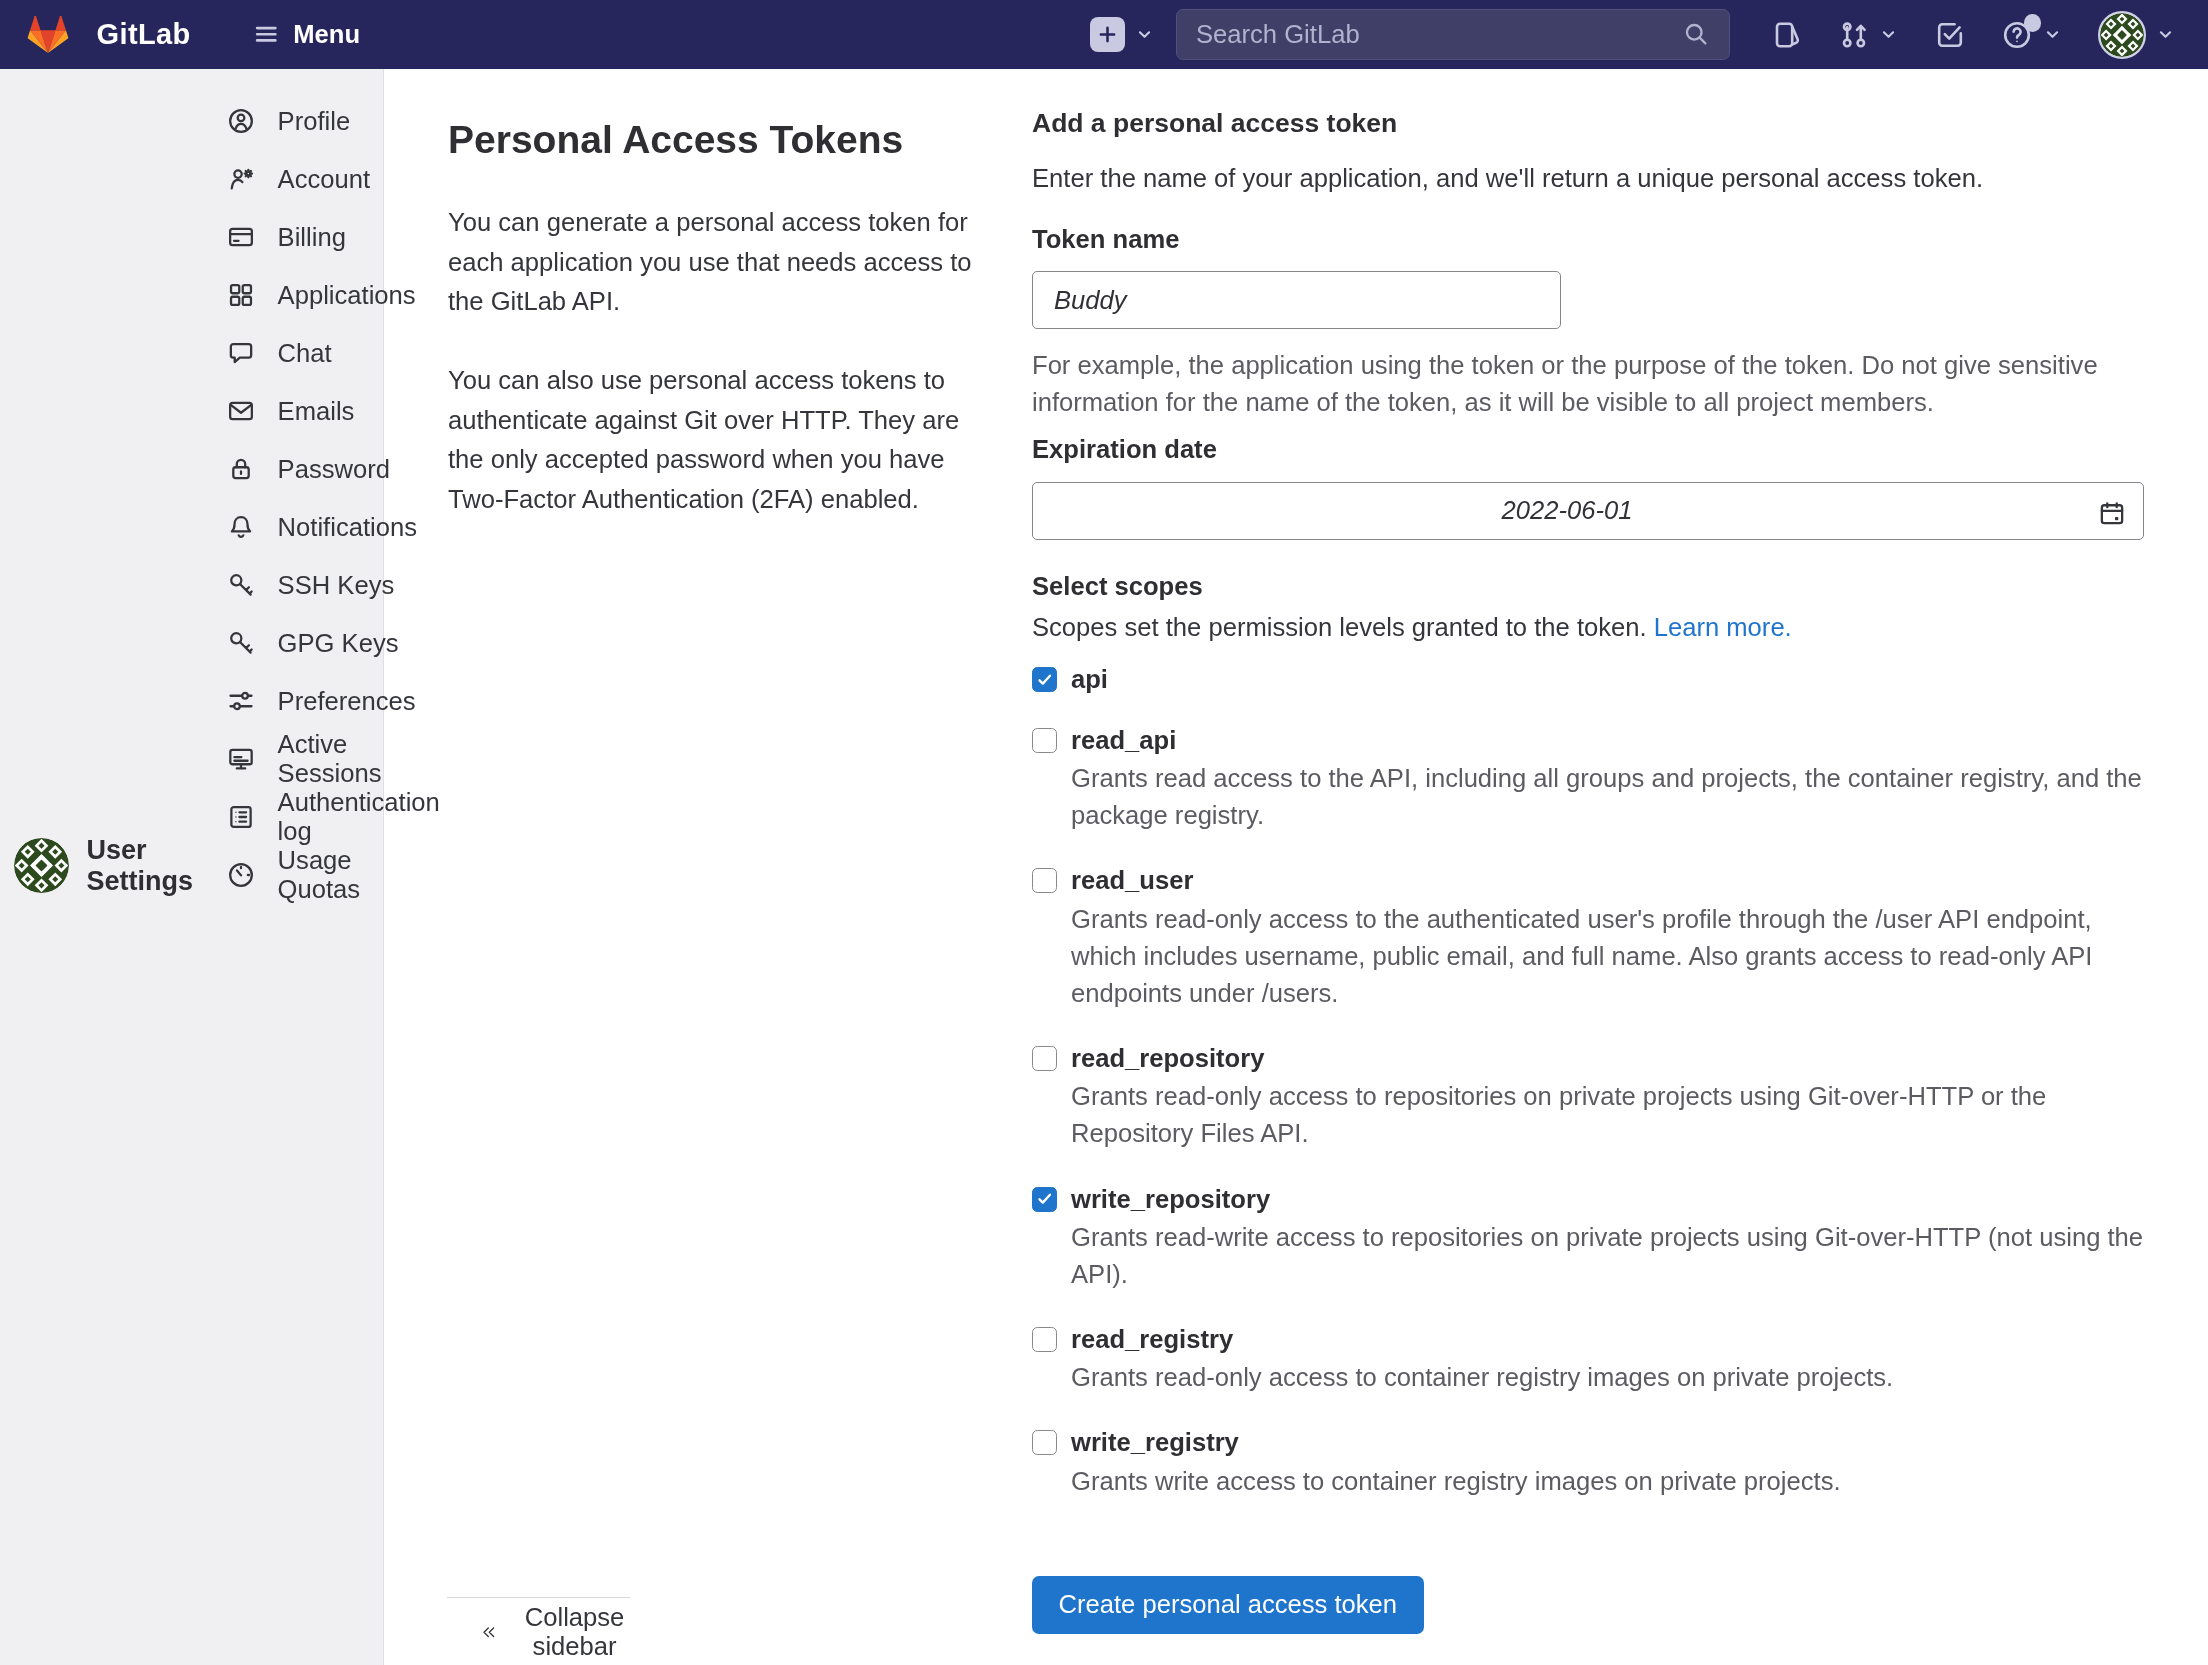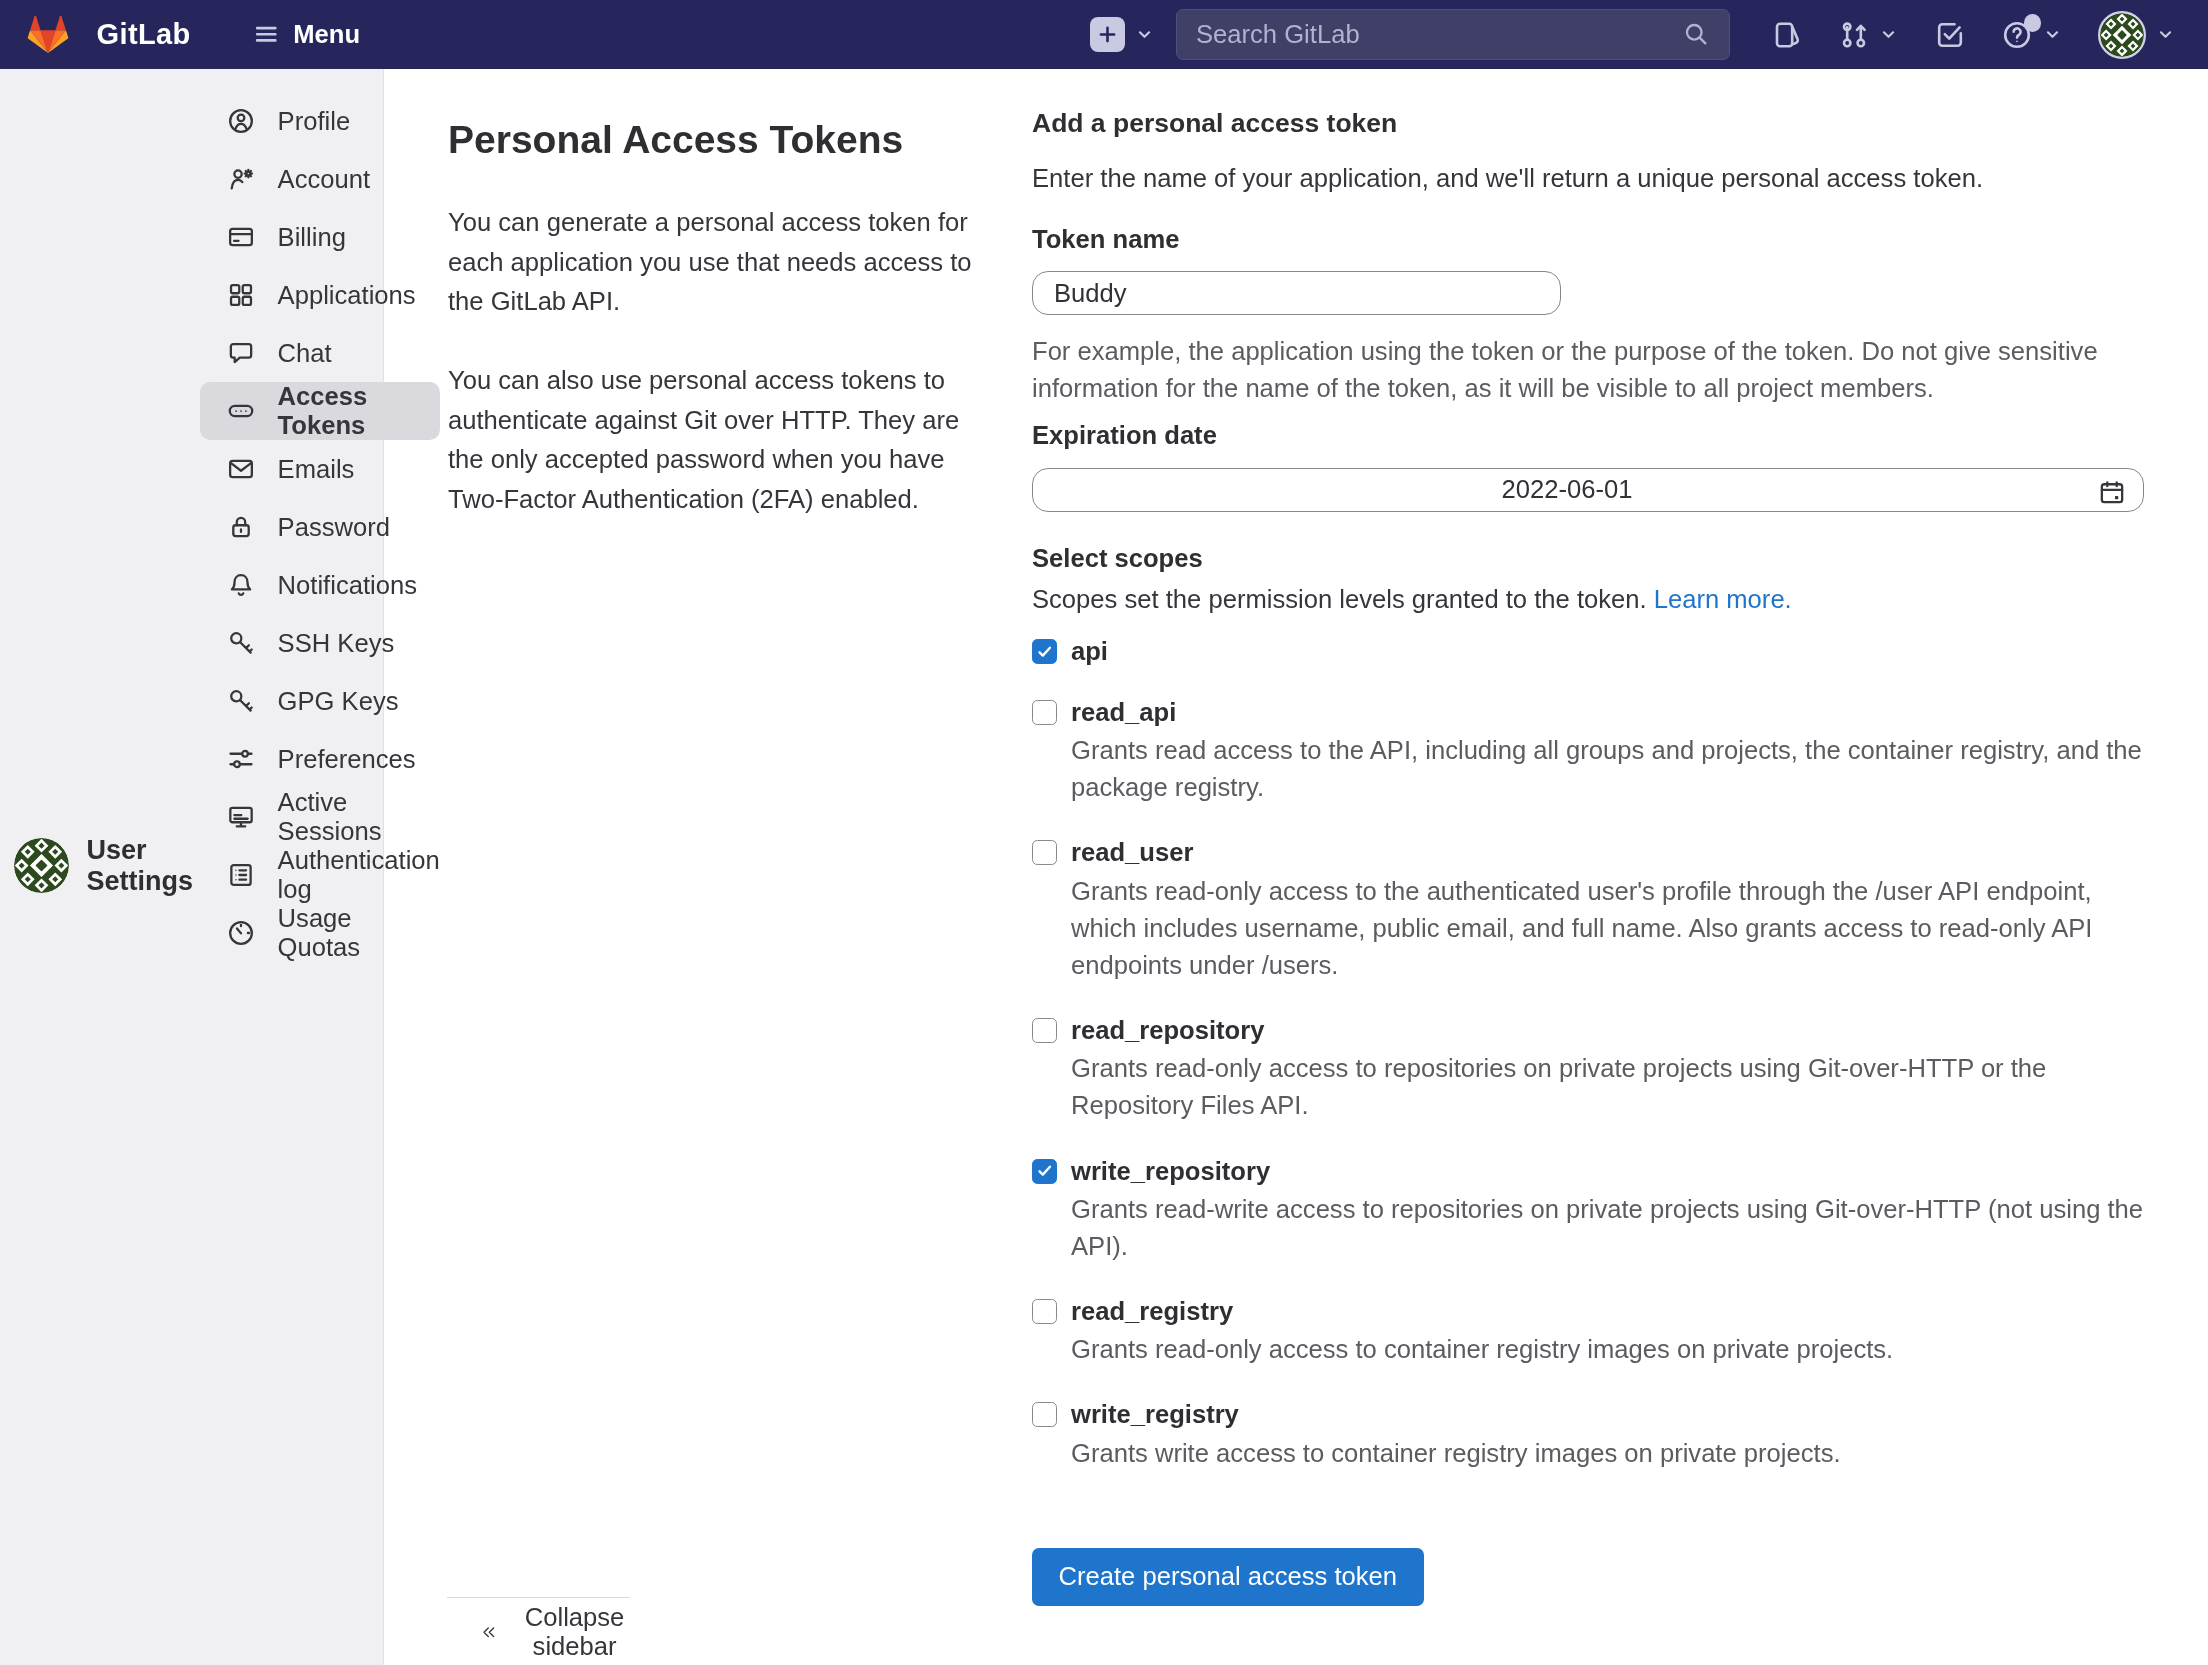--- a/index.html
+++ b/index.html
@@ -58,22 +58,22 @@
   
   .main { flex:1; padding:35px 35px 0 64px; display:flex; gap:53px; overflow:hidden; }
   .col-left { width:531px; flex-shrink:0; }
   .page-title { font-size:39px; font-weight:700; color:#2f2f33; margin:14px 0 41px; }
   .intro { font-size:25.6px; line-height:1.55; color:#35363b; margin-bottom:39px; }
 
   .col-right { flex:1; max-width:1112px; }
   .form-heading { font-size:26.5px; font-weight:700; color:#2f2f33; margin:3.5px 0 25px; }
   .form-sub { font-size:25.6px; color:#35363b; margin-bottom:32px; }
   .field-label { display:block; font-size:25.6px; font-weight:700; color:#2f2f33; margin-bottom:17.6px; }
-  .text-input { width:529px; height:44px; border:1.8px solid #87868c; border-radius:16px; font-size:25.6px; color:#313137;
-                padding:0 21px; font-family:inherit; outline:none; background:#fff; }
+  .text-input { width:529px; height:58px; border:1.8px solid #87868c; border-radius:5px; font-size:25.6px; color:#313137;
+                padding:0 21px; font-family:inherit; outline:none; background:#fff;font-style:italic; }
   .field-help { font-size:25.6px; line-height:1.45; color:#5b5b61; margin-top:17.6px; }
   .token-block { margin-bottom:14px; }
   .date-block { margin-bottom:32px; }
   .date-wrap { position:relative; width:425px; }
   .date-wrap .text-input { width:100%; padding-right:63px;text-align:center; }
   .cal-icon { position:absolute; right:17.6px; top:50%; transform:translateY(-50%); width:28px; height:28px; color:#35363b; pointer-events:none; }
   .scopes-heading { font-size:25.6px; font-weight:700; color:#2f2f33; margin-bottom:12.4px; }
   .scopes-help { font-size:25.6px; color:#35363b; margin-bottom:23px; }
   .scopes-help a { color:#1f75cb; text-decoration:none; cursor:pointer; }
   .scope { margin-bottom:32px; }
@@ -275,31 +275,20 @@
     <span class="sb-label">Applications</span>
         </div>
         <div class="sb-item">
     <span class="sb-icon">
             <svg viewBox="0 0 16 16" fill="none" stroke="currentColor" stroke-width="1.3" stroke-linecap="round" stroke-linejoin="round">
               <path d="M2.2 4.3c0-.8.6-1.4 1.4-1.4h8.8c.8 0 1.4.6 1.4 1.4v5c0 .8-.6 1.4-1.4 1.4H7.3l-2.9 2.5v-2.5H3.6c-.8 0-1.4-.6-1.4-1.4z"></path>
             </svg>
           </span>
     <span class="sb-label">Chat</span>
         </div>
-        <div class="sb-item active">
-    <span class="sb-icon">
-            <svg viewBox="0 0 16 16" fill="none" stroke="currentColor" stroke-width="1.3" stroke-linecap="round" stroke-linejoin="round">
-              <rect x="1.6" y="5.1" width="12.8" height="5.8" rx="2.9"></rect>
-              <circle cx="5.2" cy="8" r=".5" fill="currentColor" stroke="none"></circle>
-              <circle cx="8" cy="8" r=".5" fill="currentColor" stroke="none"></circle>
-              <circle cx="10.8" cy="8" r=".5" fill="currentColor" stroke="none"></circle>
-            </svg>
-          </span>
-    <span class="sb-label">Access Tokens</span>
-        </div>
         <div class="sb-item">
     <span class="sb-icon">
             <svg viewBox="0 0 16 16" fill="none" stroke="currentColor" stroke-width="1.3" stroke-linecap="round" stroke-linejoin="round">
               <rect x="1.8" y="3.3" width="12.4" height="9.4" rx="1.4"></rect>
               <path d="M2.3 4.6 8 9l5.7-4.4"></path>
             </svg>
           </span>
     <span class="sb-label">Emails</span>
         </div>
         <div class="sb-item">

